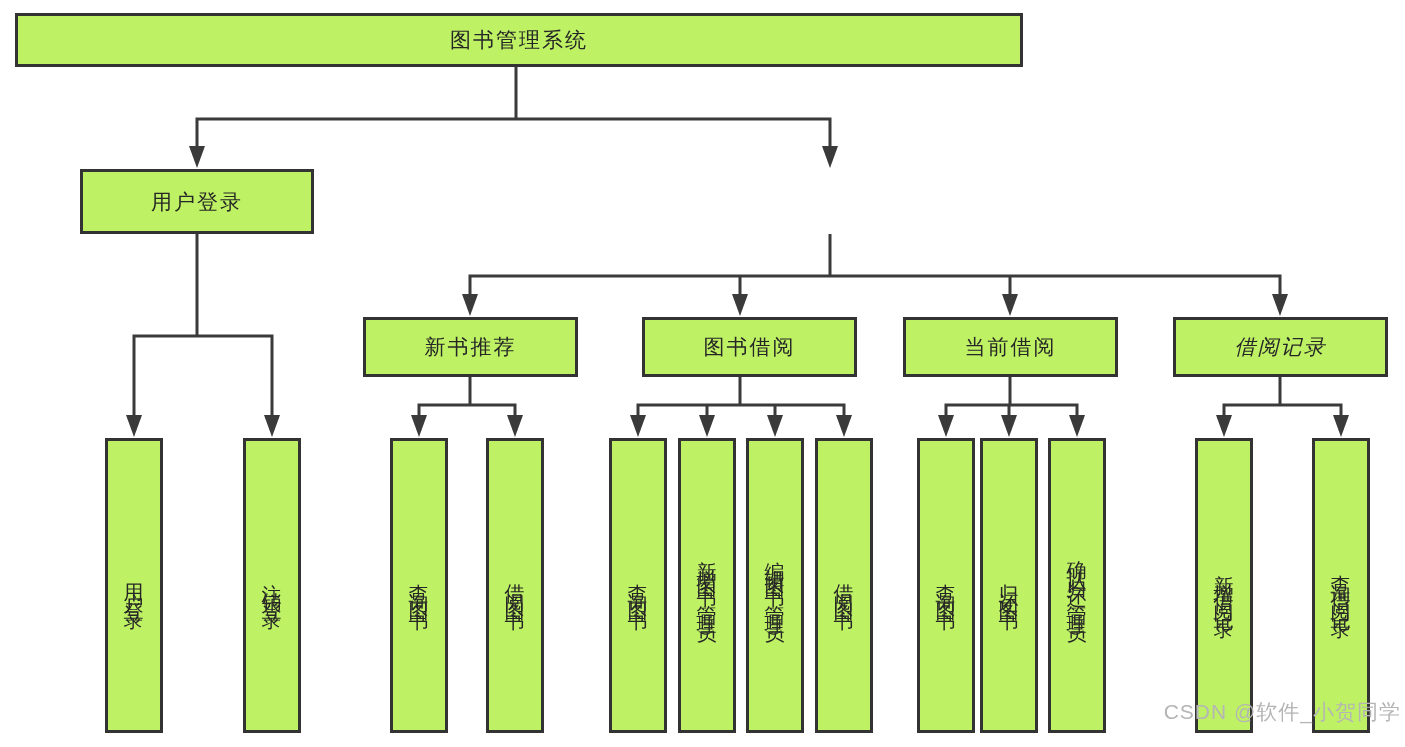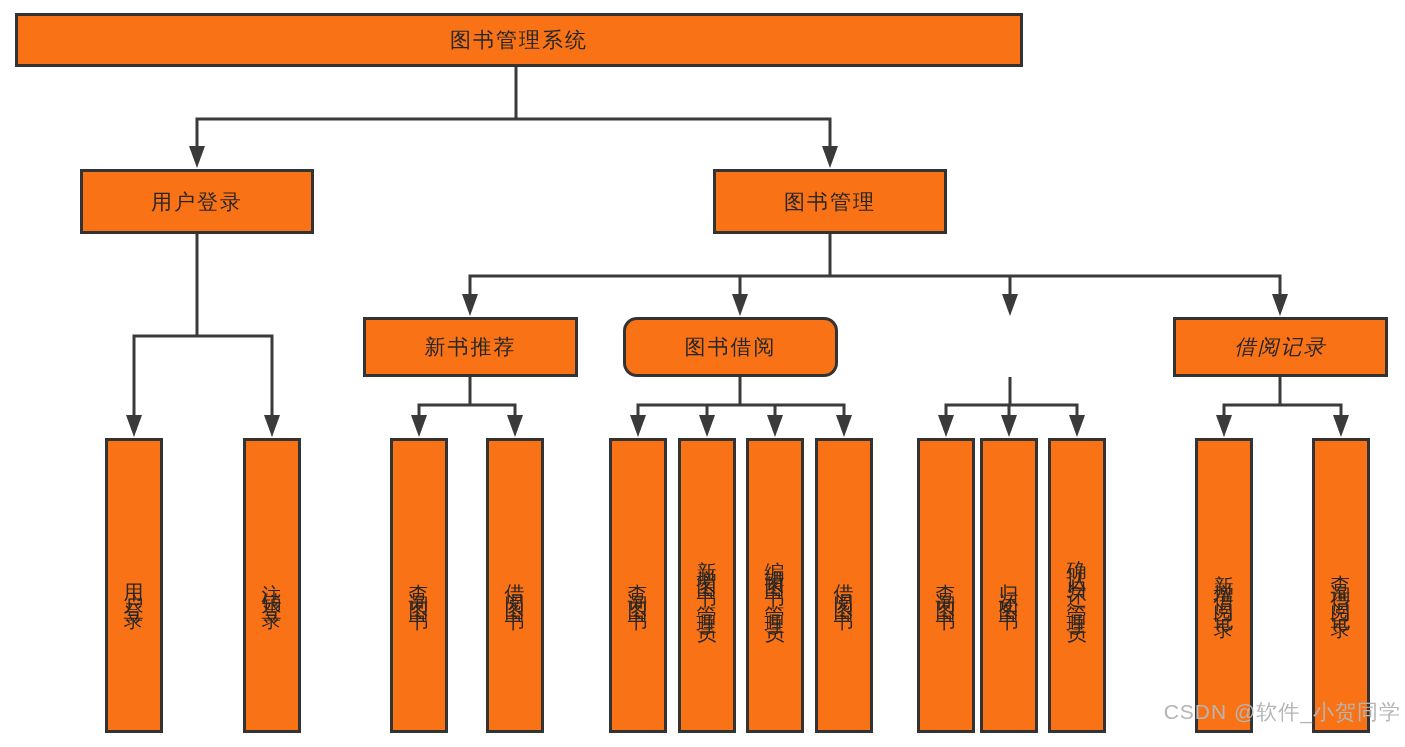--- a/index.html
+++ b/index.html
@@ -15,21 +15,21 @@
   .wires {
     position: absolute;
     left: 0; top: 0;
     width: 1405px; height: 747px;
     z-index: 1;
   }
   .box {
     position: absolute;
     box-sizing: border-box;
     border: 3px solid #333333;
-    background: #f97316;
+    background: #bef264;
     display: flex;
     align-items: center;
     justify-content: center;
     z-index: 2;
   }
   .hlabel {
     font-size: 21px;
     letter-spacing: 2px;
     color: #262626;
     white-space: nowrap;
@@ -95,29 +95,29 @@
     </g>
   </svg>
 
   <div class="box root-box">
     <span class="hlabel">图书管理系统</span>
   </div>
 
   <div class="box l2-box" style="left:80px;">
     <span class="hlabel">用户登录</span>
   </div>
-  <div class="box l2-box" style="left:713px;">
-    <span class="hlabel">图书管理</span>
-  </div>
 
   <div class="box l3-box" style="left:363px;">
     <span class="hlabel">新书推荐</span>
   </div>
-  <div class="box l3-box" style="left:623px;border-radius:14px;">
+  <div class="box l3-box" style="left:642px;">
     <span class="hlabel">图书借阅</span>
+  </div>
+  <div class="box l3-box" style="left:903px;">
+    <span class="hlabel">当前借阅</span>
   </div>
   <div class="box l3-box" style="left:1173px;font-style:italic;">
     <span class="hlabel">借阅记录</span>
   </div>
 
   <div class="box leaf" style="left:105px;">
     <span class="vtext">用户登录</span>
   </div>
   <div class="box leaf" style="left:243px;">
     <span class="vtext">注销登录</span>

